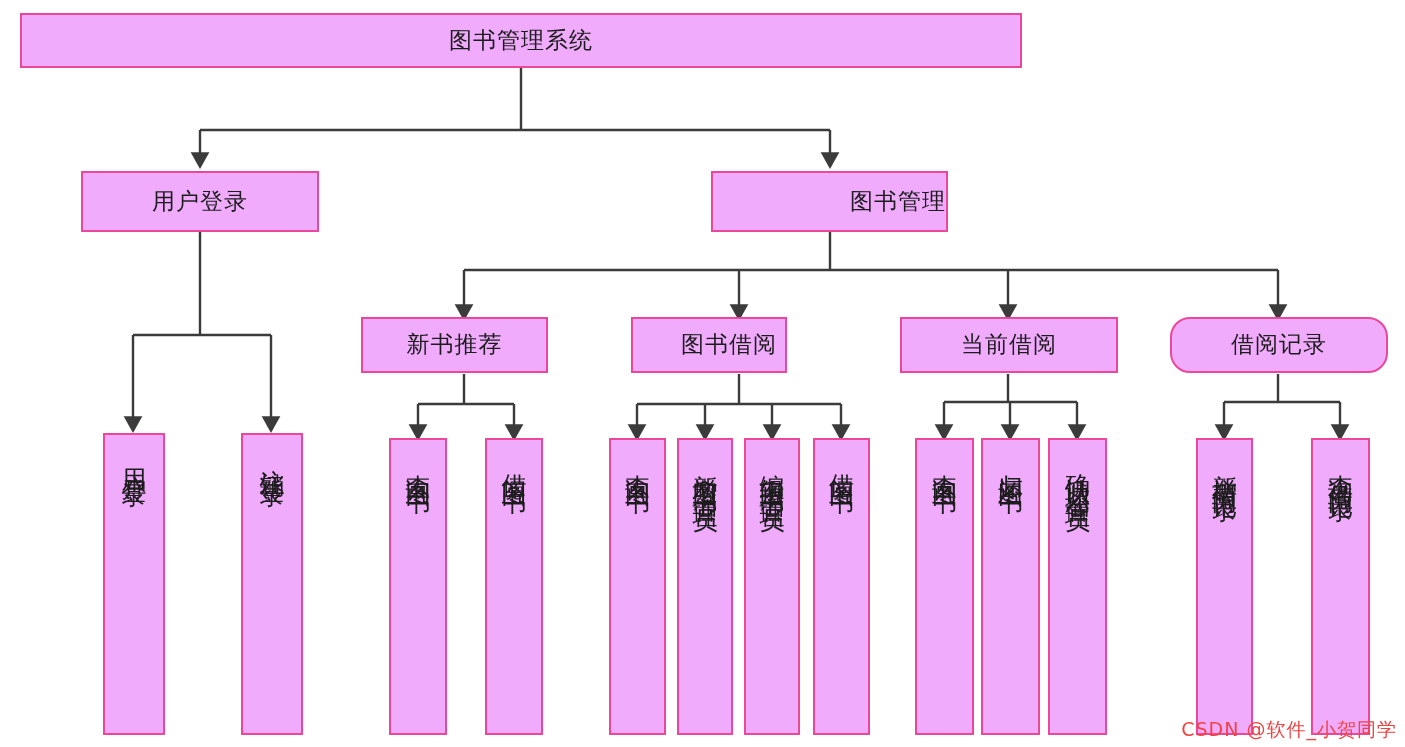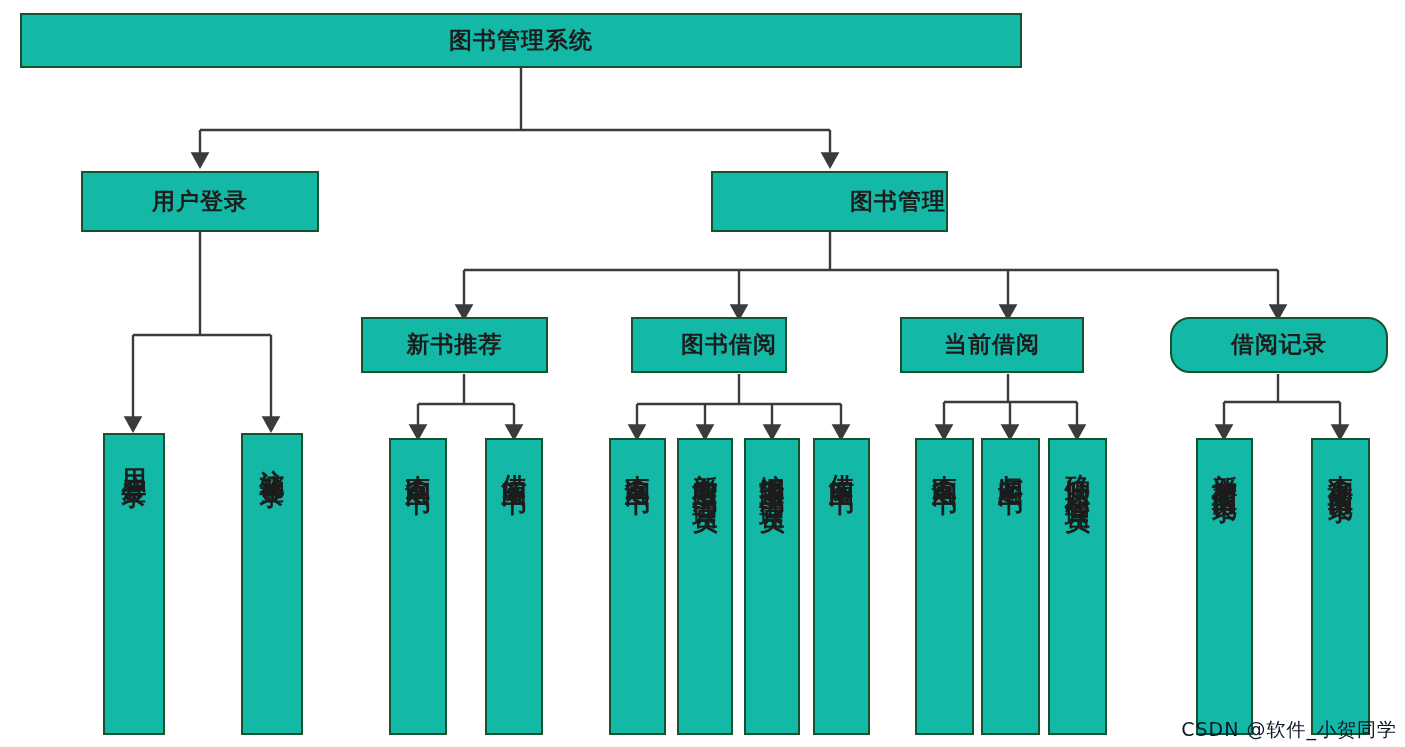--- a/index.html
+++ b/index.html
@@ -8,27 +8,26 @@
     font-family:"DejaVu Sans","Liberation Sans",sans-serif;
     width:1405px;height:747px;overflow:hidden;position:relative;
   }
   #diagram-root{position:relative;width:1405px;height:747px;background:#fff;}
 
   svg#connector-layer{position:absolute;left:0;top:0;width:1405px;height:747px;pointer-events:none;}
 
   .node{
     position:absolute;
     box-sizing:border-box;
-    background:#14b8a6;
-    border:2px solid #14532d;
+    background:#f0abfc;
+    border:2px solid #ec4899;
     display:flex;
     align-items:center;
     justify-content:center;
     color:#1a1a1a;
-    font-weight:bold;
   }
   .node .label{
     font-size:22px;
     line-height:1.1;
     letter-spacing:1px;
     white-space:nowrap;
     color:#1c1c1c;
   }
   
   .node.vertical{
@@ -48,21 +47,21 @@
   }
   .node.root .label{font-size:23px;}
   .node.level2 .label{font-size:23px;}
   .node.level3 .label{font-size:23px;text-align:right;}
 
   #watermark{
     position:absolute;
     right:8px;
     bottom:4px;
     font-size:19px;
-    color:#0f172a;
+    color:#ef4444;
     letter-spacing:1px;
     white-space:nowrap;
     user-select:none;
   }
 </style>
 </head>
 <body>
 
 <div id="diagram-root">
 
@@ -127,21 +126,21 @@
   <div class="node level2" style="left:711px;top:171px;width:237px;height:61px;justify-content:flex-end;">
     <span class="label">图书管理</span>
   </div>
 
   <div class="node level3" style="left:361px;top:317px;width:187px;height:56px;">
     <span class="label">新书推荐</span>
   </div>
   <div class="node level3" style="left:631px;top:317px;width:156px;height:56px;padding-left:40px;">
     <span class="label">图书借阅</span>
   </div>
-  <div class="node level3" style="left:900px;top:317px;width:184px;height:56px;">
+  <div class="node level3" style="left:900px;top:317px;width:218px;height:56px;">
     <span class="label">当前借阅</span>
   </div>
   <div class="node level3" style="left:1170px;top:317px;width:218px;height:56px;border-radius:20px;">
     <span class="label">借阅记录</span>
   </div>
 
   <div class="node vertical" style="left:103px;top:433px;width:62px;height:302px;">
     <span class="label">用户登录</span>
   </div>
   <div class="node vertical" style="left:241px;top:433px;width:62px;height:302px;">

